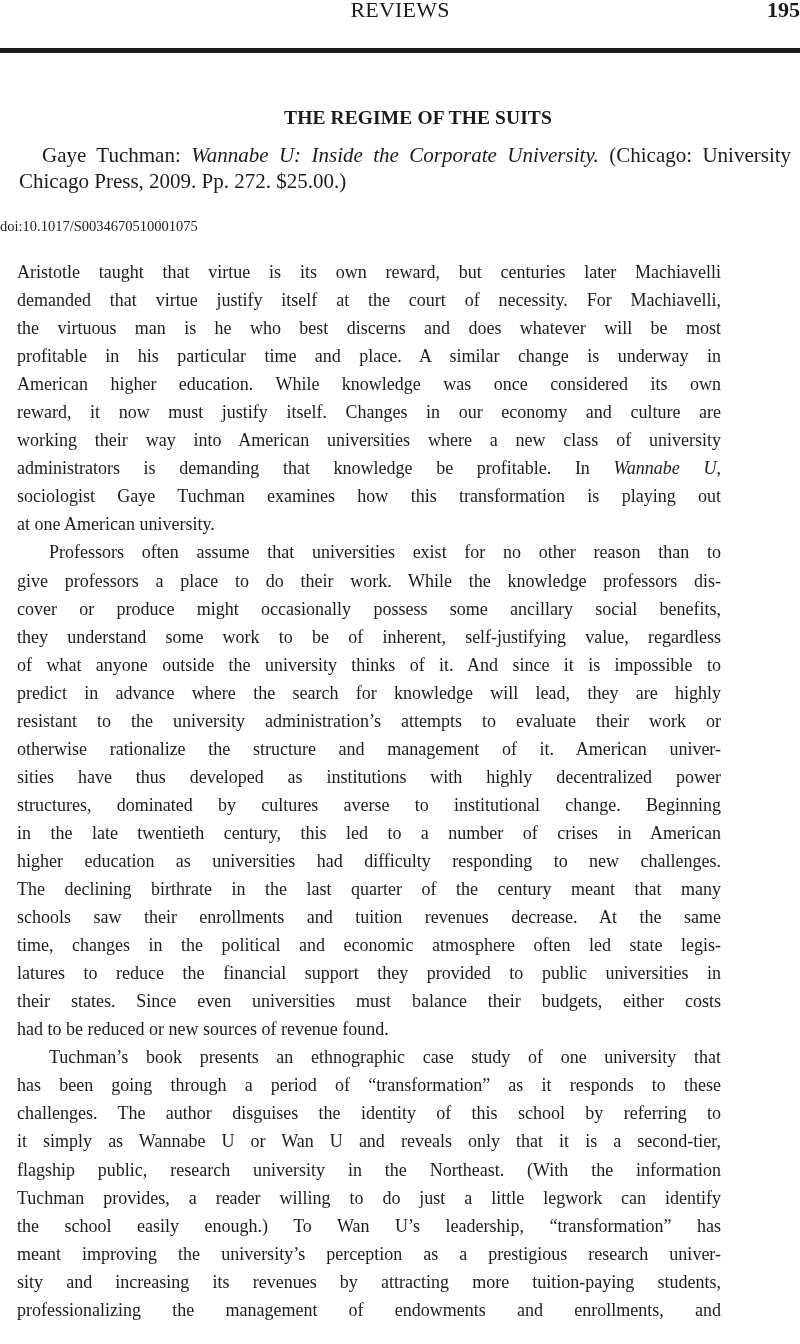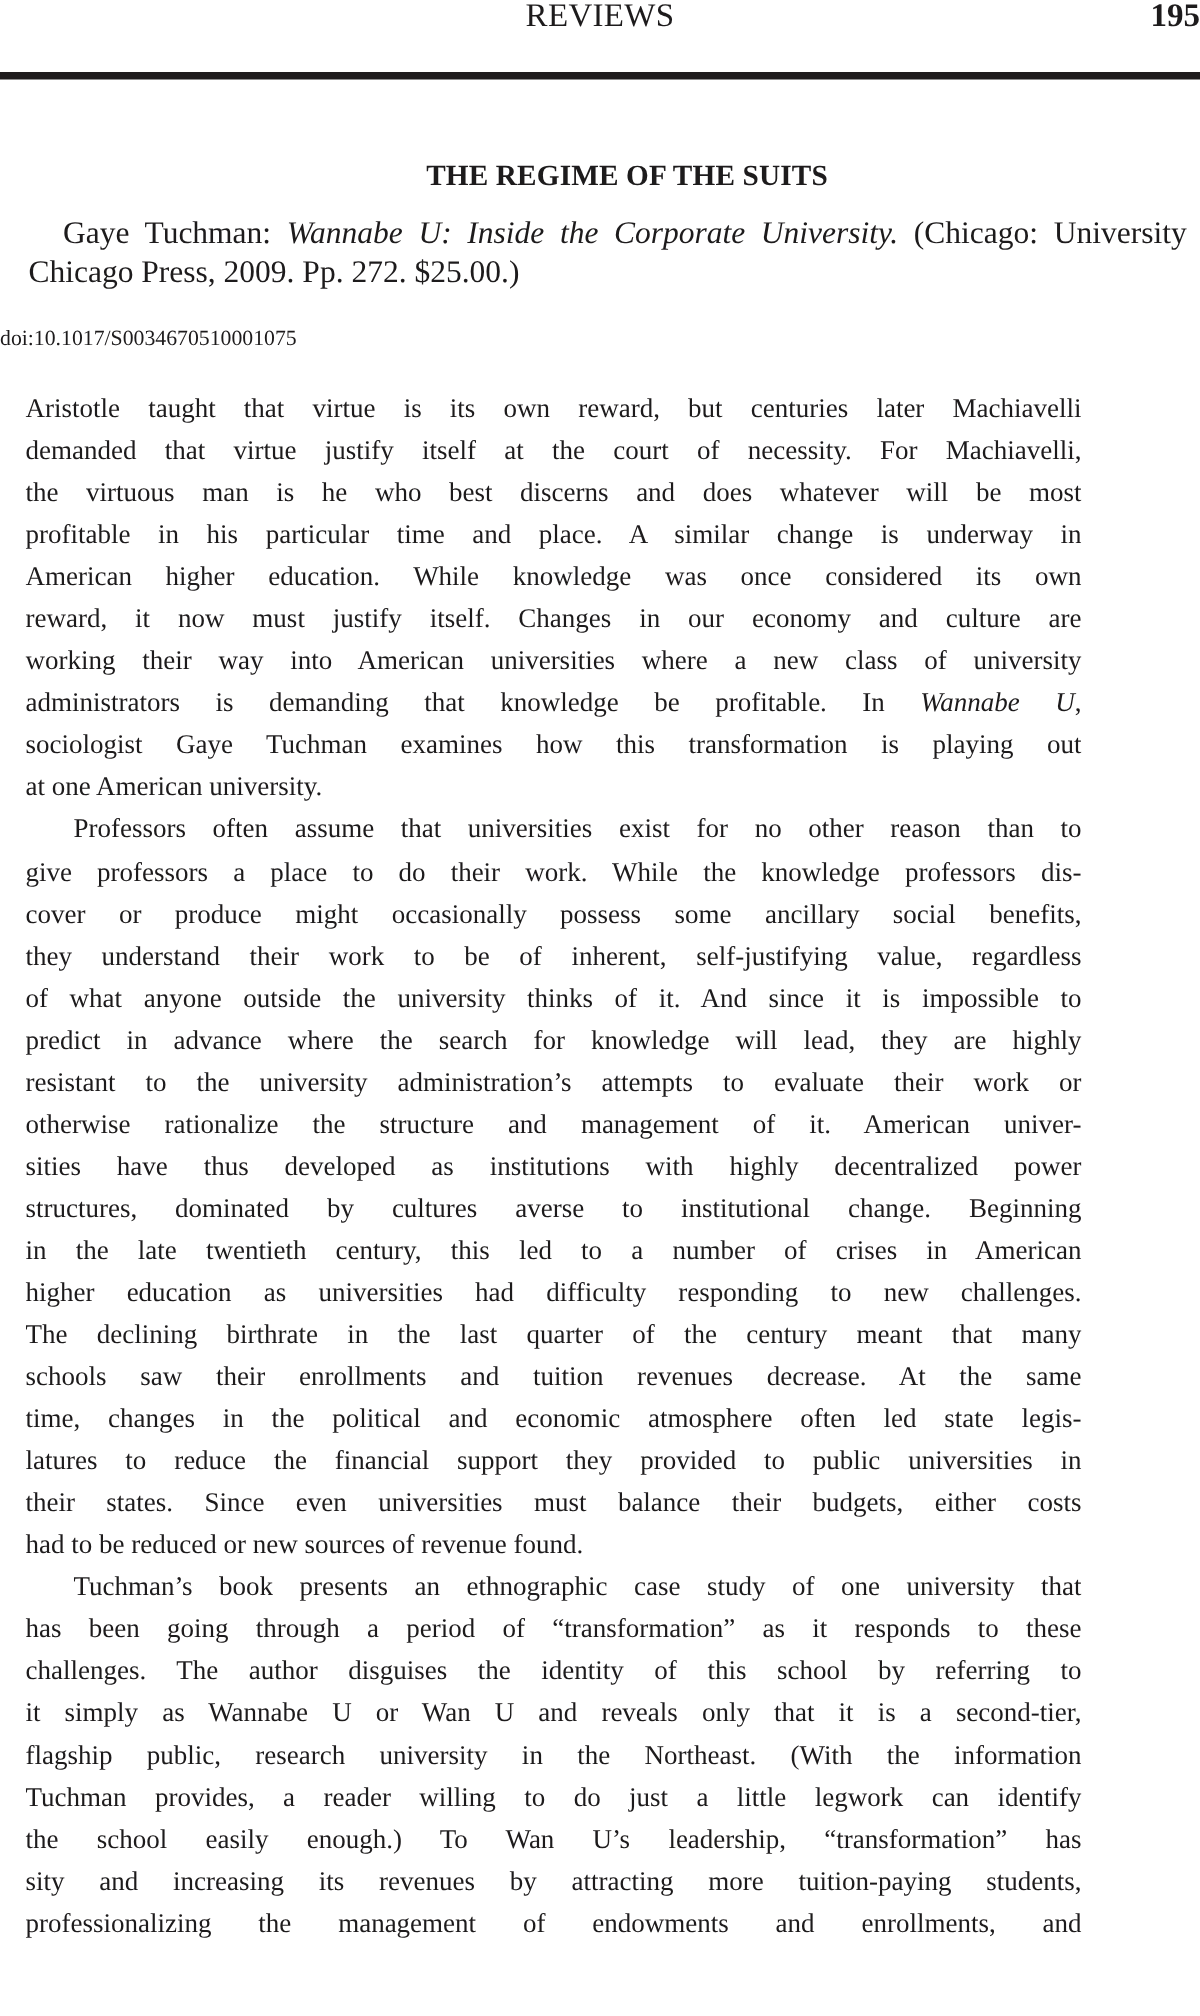--- a/index.html
+++ b/index.html
@@ -129,21 +129,21 @@
     <span class="line">working their way into American universities where a new class of university</span>
     <span class="line" style="word-spacing: 0.00173611px;"><span>administrators is demanding that knowledge be profitable. In </span><i>Wannabe U</i><span>,</span></span>
     <span class="line">sociologist Gaye Tuchman examines how this transformation is playing out</span>
     <span class="line last">at one American university.</span>
   </div>
 
   <div>
     <span class="line indent">Professors often assume that universities exist for no other reason than to</span>
     <span class="line">give professors a place to do their work. While the knowledge professors dis-</span>
     <span class="line">cover or produce might occasionally possess some ancillary social benefits,</span>
-    <span class="line">they understand their work to be of inherent, self-justifying value, regardless</span>
+    <span class="line">they understand some work to be of inherent, self-justifying value, regardless</span>
     <span class="line">of what anyone outside the university thinks of it. And since it is impossible to</span>
     <span class="line">predict in advance where the search for knowledge will lead, they are highly</span>
     <span class="line">resistant to the university administration’s attempts to evaluate their work or</span>
     <span class="line">otherwise rationalize the structure and management of it. American univer-</span>
     <span class="line">sities have thus developed as institutions with highly decentralized power</span>
     <span class="line">structures, dominated by cultures averse to institutional change. Beginning</span>
     <span class="line">in the late twentieth century, this led to a number of crises in American</span>
     <span class="line">higher education as universities had difficulty responding to new challenges.</span>
     <span class="line">The declining birthrate in the last quarter of the century meant that many</span>
     <span class="line">schools saw their enrollments and tuition revenues decrease. At the same</span>
@@ -154,16 +154,17 @@
   </div>
 
   <div>
     <span class="line indent">Tuchman’s book presents an ethnographic case study of one university that</span>
     <span class="line">has been going through a period of “transformation” as it responds to these</span>
     <span class="line">challenges. The author disguises the identity of this school by referring to</span>
     <span class="line">it simply as Wannabe U or Wan U and reveals only that it is a second-tier,</span>
     <span class="line">flagship public, research university in the Northeast. (With the information</span>
     <span class="line">Tuchman provides, a reader willing to do just a little legwork can identify</span>
     <span class="line">the school easily enough.) To Wan U’s leadership, “transformation” has</span>
+    <span class="line">meant improving the university’s perception as a prestigious research univer-</span>
     <span class="line">sity and increasing its revenues by attracting more tuition-paying students,</span>
     <span class="line">professionalizing the management of endowments and enrollments, and</span>
   </div>
 </article>
 
 </body></html>

